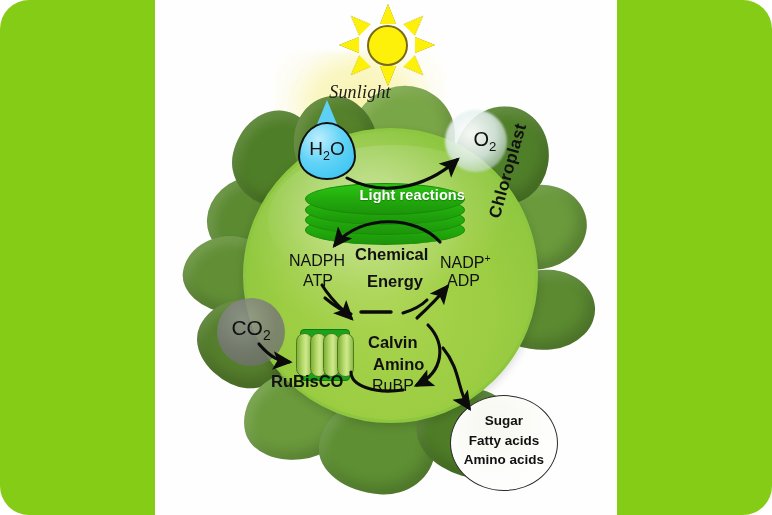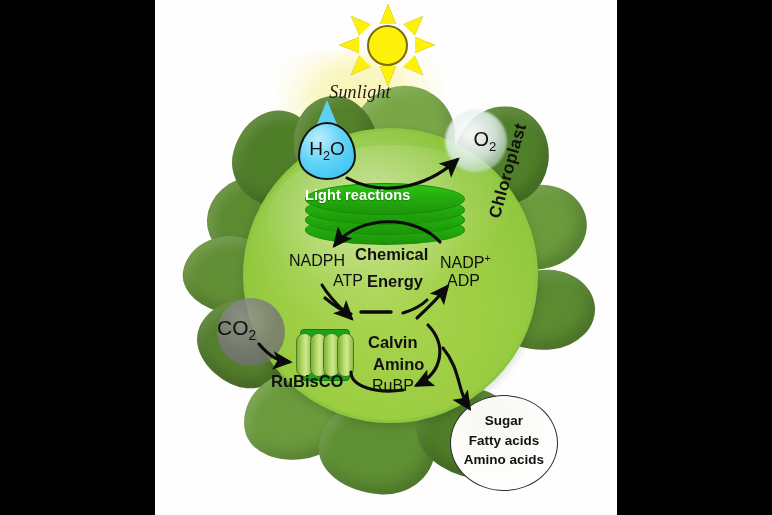--- a/index.html
+++ b/index.html
@@ -2,21 +2,21 @@
 <html><head>
 <meta charset="utf-8">
 <style>
   html,body{margin:0;padding:0;}
   body{
     width:772px;height:515px;
     background:#ffffff;
     font-family:"Liberation Sans", sans-serif;
     overflow:hidden;
   }
-  #stage{position:relative;width:772px;height:515px;background:#000000;}
+  #stage{position:relative;width:772px;height:515px;background:#84cc16;border-radius:29px;}
 
   
   #canvas{
     position:absolute;left:155px;top:0;width:462px;height:515px;
     background:#fefefe;
     overflow:hidden;
   }
 
   
   .glow{
@@ -67,21 +67,21 @@
   }
 
   
   .thy-stack{position:absolute;left:150px;top:183px;width:160px;height:62px;}
   .thy{
     position:absolute;left:0;width:160px;height:30px;border-radius:50%;
     background:linear-gradient(180deg,#2cc413 0%,#21a60c 60%,#1d940a 100%);
     border:1px solid #178c08;box-sizing:border-box;
   }
   .thy-label{
-    position:absolute;left:0;top:4px;width:160px;text-align:left;
+    position:absolute;left:0;top:4px;width:160px;text-align:right;
     color:#ffffff;font-size:14.5px;font-weight:600;letter-spacing:.1px;
     text-shadow:0 1px 1px rgba(0,0,0,.25);
   }
 
   
   .h2o{
     position:absolute;left:143px;top:122px;width:58px;height:58px;
     background:radial-gradient(circle at 34% 28%, #bdeefd 0%, #62d3f7 45%, #2fc0f0 100%);
     border:2px solid #111;
     border-radius:50% 50% 50% 50% / 60% 60% 40% 40%;
@@ -103,21 +103,21 @@
   }
   .o2-txt{
     position:absolute;left:290px;top:128px;width:80px;text-align:center;
     font-size:20px;color:#111;
   }
   .co2{
     position:absolute;left:62px;top:298px;width:68px;height:68px;border-radius:50%;
     background:radial-gradient(circle at 38% 32%, rgba(150,150,150,.80) 0%, rgba(118,118,118,.82) 55%, rgba(104,104,104,.72) 100%);
   }
   .co2-txt{
-    position:absolute;left:62px;top:316px;width:68px;text-align:left;
+    position:absolute;left:62px;top:316px;width:68px;text-align:center;
     font-size:21px;color:#111;
   }
   sub{font-size:.66em;}
   sup{font-size:.66em;}
 
   
   .rubisco{position:absolute;left:141px;top:329px;width:58px;height:52px;}
   .rb-lobe{
     position:absolute;width:17px;height:44px;border-radius:9px;
     background:linear-gradient(90deg,#7fae3a 0%,#b9dd6e 40%,#cfe98e 60%,#8ab943 100%);
@@ -212,21 +212,21 @@
     <div class="rubisco">
       <div class="rb-band" style="left:4px;top:0px;width:50px;height:9px;border-radius:4px;"></div>
       <div class="rb-band" style="left:4px;top:43px;width:50px;height:9px;border-radius:4px;"></div>
       <div class="rb-lobe" style="left:0px;top:4px;"></div>
       <div class="rb-lobe" style="left:14px;top:4px;"></div>
       <div class="rb-lobe" style="left:27px;top:4px;"></div>
       <div class="rb-lobe" style="left:41px;top:4px;"></div>
     </div>
 
     <div class="lbl lbl-lite" style="left:134px;top:252px;">NADPH</div>
-    <div class="lbl lbl-lite" style="left:148px;top:272px;margin-left:30px;">ATP</div>
+    <div class="lbl lbl-lite" style="left:148px;top:272px;">ATP</div>
 
     <div class="lbl lbl-bold" style="left:200px;top:245px;">Chemical</div>
     <div class="lbl lbl-bold" style="left:212px;top:272px;">Energy</div>
 
     <div class="lbl lbl-lite" style="left:285px;top:252px;">
       <span>NADP</span><sup>+</sup>
     </div>
     <div class="lbl lbl-lite" style="left:292px;top:272px;">ADP</div>
 
     <div class="lbl lbl-bold" style="left:213px;top:333px;">Calvin</div>

